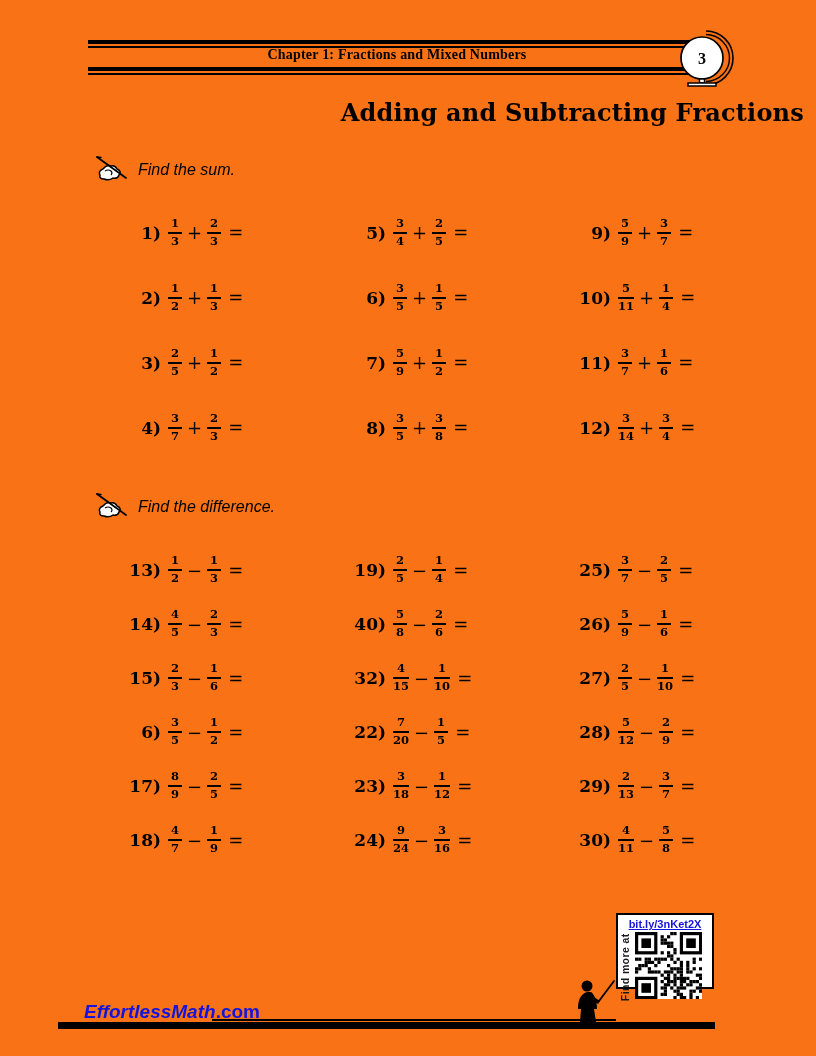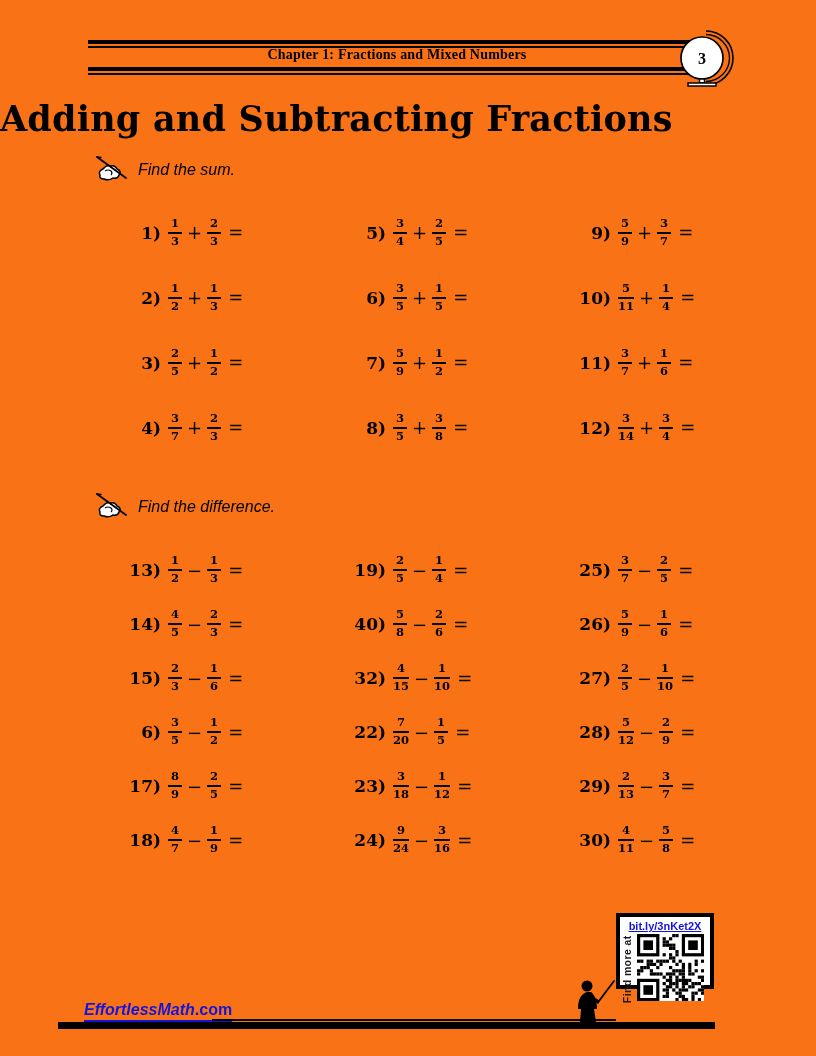--- a/index.html
+++ b/index.html
@@ -12,52 +12,52 @@
   .rule .thick{height:4px;background:#000;margin-bottom:2px;}
   .rule .thin{height:1.5px;background:#000;}
   .rule.top{top:0;}
   .rule.bottom{top:27px;}
   .chapter-title{position:absolute;left:0;right:0;top:7px;text-align:center;
       font-family:"Liberation Serif",serif;font-weight:700;font-size:14px;letter-spacing:.2px;}
   .globe{position:absolute;left:676px;top:30px;width:60px;height:62px;z-index:5;}
   .globe text{font-family:"Liberation Serif",serif;font-weight:700;}
 
   
-  .page-title{position:absolute;left:0;right:4px;top:98px;text-align:left;
-      font-family:"DejaVu Serif",serif;font-weight:700;font-size:35px;letter-spacing:.2px;}
+  .page-title{position:absolute;left:0;right:12px;top:98px;text-align:right;
+      font-family:"DejaVu Serif",serif;font-weight:700;font-size:24px;letter-spacing:.2px;}
 
   
   .instruction{position:absolute;left:95px;display:flex;align-items:center;gap:10px;}
   .instruction .label{font-family:"Liberation Sans",sans-serif;font-style:italic;font-weight:400;font-size:16px;}
   #instr-sum{top:155px;}
   #instr-diff{top:492px;}
 
   
   .problems{position:absolute;display:grid;grid-auto-flow:column;}
   #problems-sum{left:128px;top:200px;grid-template-rows:repeat(4,65px);grid-template-columns:225px 225px 210px;}
   #problems-diff{left:128px;top:543px;grid-template-rows:repeat(6,54px);grid-template-columns:225px 225px 210px;}
   .problem{display:flex;align-items:center;font-family:"DejaVu Serif",serif;}
   .pnum{min-width:33px;text-align:right;font-size:17px;font-weight:700;margin-right:7px;}
   .frac{display:inline-block;text-align:center;font-size:11.5px;font-weight:700;line-height:1.18;}
   .frac .num{display:block;padding:0 3px 1px 3px;border-bottom:2px solid #000;}
   .frac .den{display:block;padding-top:1px;}
   .op{font-size:18px;font-weight:400;margin:0 5px;}
   .eq{margin-left:7px;}
 
   
-  .site-link{position:absolute;left:84px;top:1001px;font-size:16px;color:#1414dd;
+  .site-link{position:absolute;left:84px;top:1001px;font-size:19px;color:#1414dd;
       border-bottom:2px solid #1414dd;padding-bottom:1px;cursor:pointer;}
   .site-link .it{font-style:italic;font-weight:700;}
   .site-link .tld{font-weight:700;}
   .footer-thinline{position:absolute;left:212px;top:1019px;width:404px;height:1.5px;background:#000;}
   .footer-bar{position:absolute;left:58px;top:1022px;width:657px;height:7px;background:#000;}
   .person{position:absolute;left:570px;top:977px;z-index:4;}
 
   .qr-box{position:absolute;left:616px;top:913px;width:98px;height:76px;background:#fff;
-      border:4px solid #000000;box-sizing:border-box;padding:3px 2px 10px 2px;z-index:6;}
+      border:2px solid #000000;box-sizing:border-box;padding:3px 2px 10px 2px;z-index:6;}
   .qr-link{display:block;text-align:center;color:#1414dd;font-weight:700;font-size:11px;
       text-decoration:underline;cursor:pointer;margin-bottom:2px;white-space:nowrap;}
   .qr-row{display:flex;align-items:stretch;}
   .find-more{writing-mode:vertical-rl;transform:rotate(180deg);font-size:10.5px;font-weight:700;
       letter-spacing:.4px;color:#1a1a1a;text-align:center;width:15px;line-height:1;}
   .qr-code{flex:0 0 auto;}
 </style>
 </head>
 <body>
 

